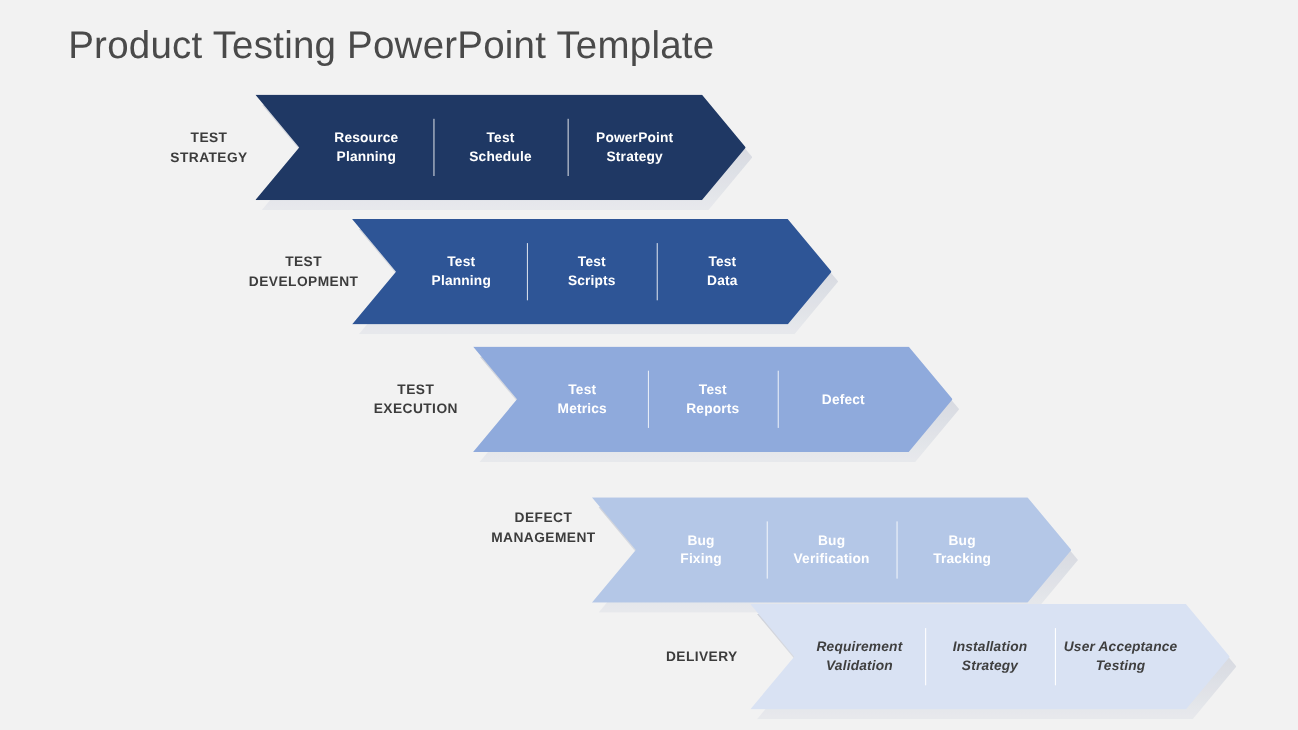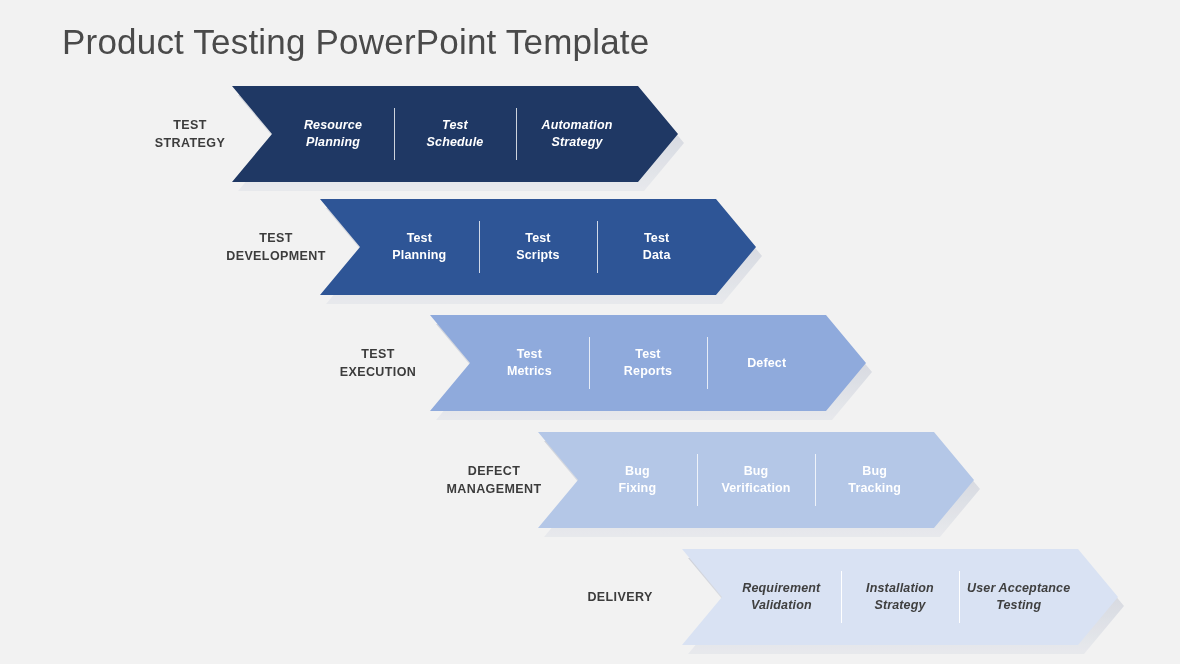--- a/index.html
+++ b/index.html
@@ -120,30 +120,30 @@
   
   #row-1 { left: 0px;   top: 86px; }
   #row-2 { left: 0px;   top: 199px; }
   #row-3 { left: 0px;   top: 315px; }
   #row-4 { left: 0px;   top: 432px; }
   #row-5 { left: 0px;   top: 549px; }
 
   #row-1 .chev-wrap { left: 232px; width: 446px; }
   #row-2 .chev-wrap { left: 320px; width: 436px; }
   #row-3 .chev-wrap { left: 430px; width: 436px; }
-  #row-4 .chev-wrap { left: 538px; width: 436px; }
+  #row-4 .chev-wrap { left: 538px; width: 436px; margin-top: 20px; }
   #row-5 .chev-wrap { left: 682px; width: 436px; }
 
   #row-1 .row-label { left: 140px; width: 100px; }
   #row-2 .row-label { left: 212px; width: 128px; }
   #row-3 .row-label { left: 318px; width: 120px; }
   #row-4 .row-label { left: 424px; width: 140px; }
-  #row-5 .row-label { left: 560px; width: 120px; }
-
-  #row-1 .chev { background: #1f3864; font-style: italic; }
+  #row-5 .row-label { left: 578px; width: 120px; }
+
+  #row-1 .chev { background: #1f3864; }
   #row-2 .chev { background: #2e5596; }
   #row-3 .chev { background: #8faadc; }
   #row-4 .chev { background: #b4c7e7; }
   #row-5 .chev { background: #d9e2f3; font-style: italic; }
 
   #row-1 .chev-item,
   #row-2 .chev-item,
   #row-3 .chev-item,
   #row-4 .chev-item { color: #ffffff; }
   #row-5 .chev-item { color: #3f3f3f; }
@@ -161,21 +161,21 @@
     <div class="row-label">TEST
 STRATEGY</div>
     <div class="chev-wrap">
       <div class="chev-shadow"></div>
       <div class="chev">
         <div class="chev-items">
           <div class="chev-item">Resource
 Planning</div>
           <div class="chev-item">Test
 Schedule</div>
-          <div class="chev-item">Automation
+          <div class="chev-item">PowerPoint
 Strategy</div>
         </div>
       </div>
     </div>
   </div>
 
   <div class="row" id="row-2">
     <div class="row-label">TEST
 DEVELOPMENT</div>
     <div class="chev-wrap">

